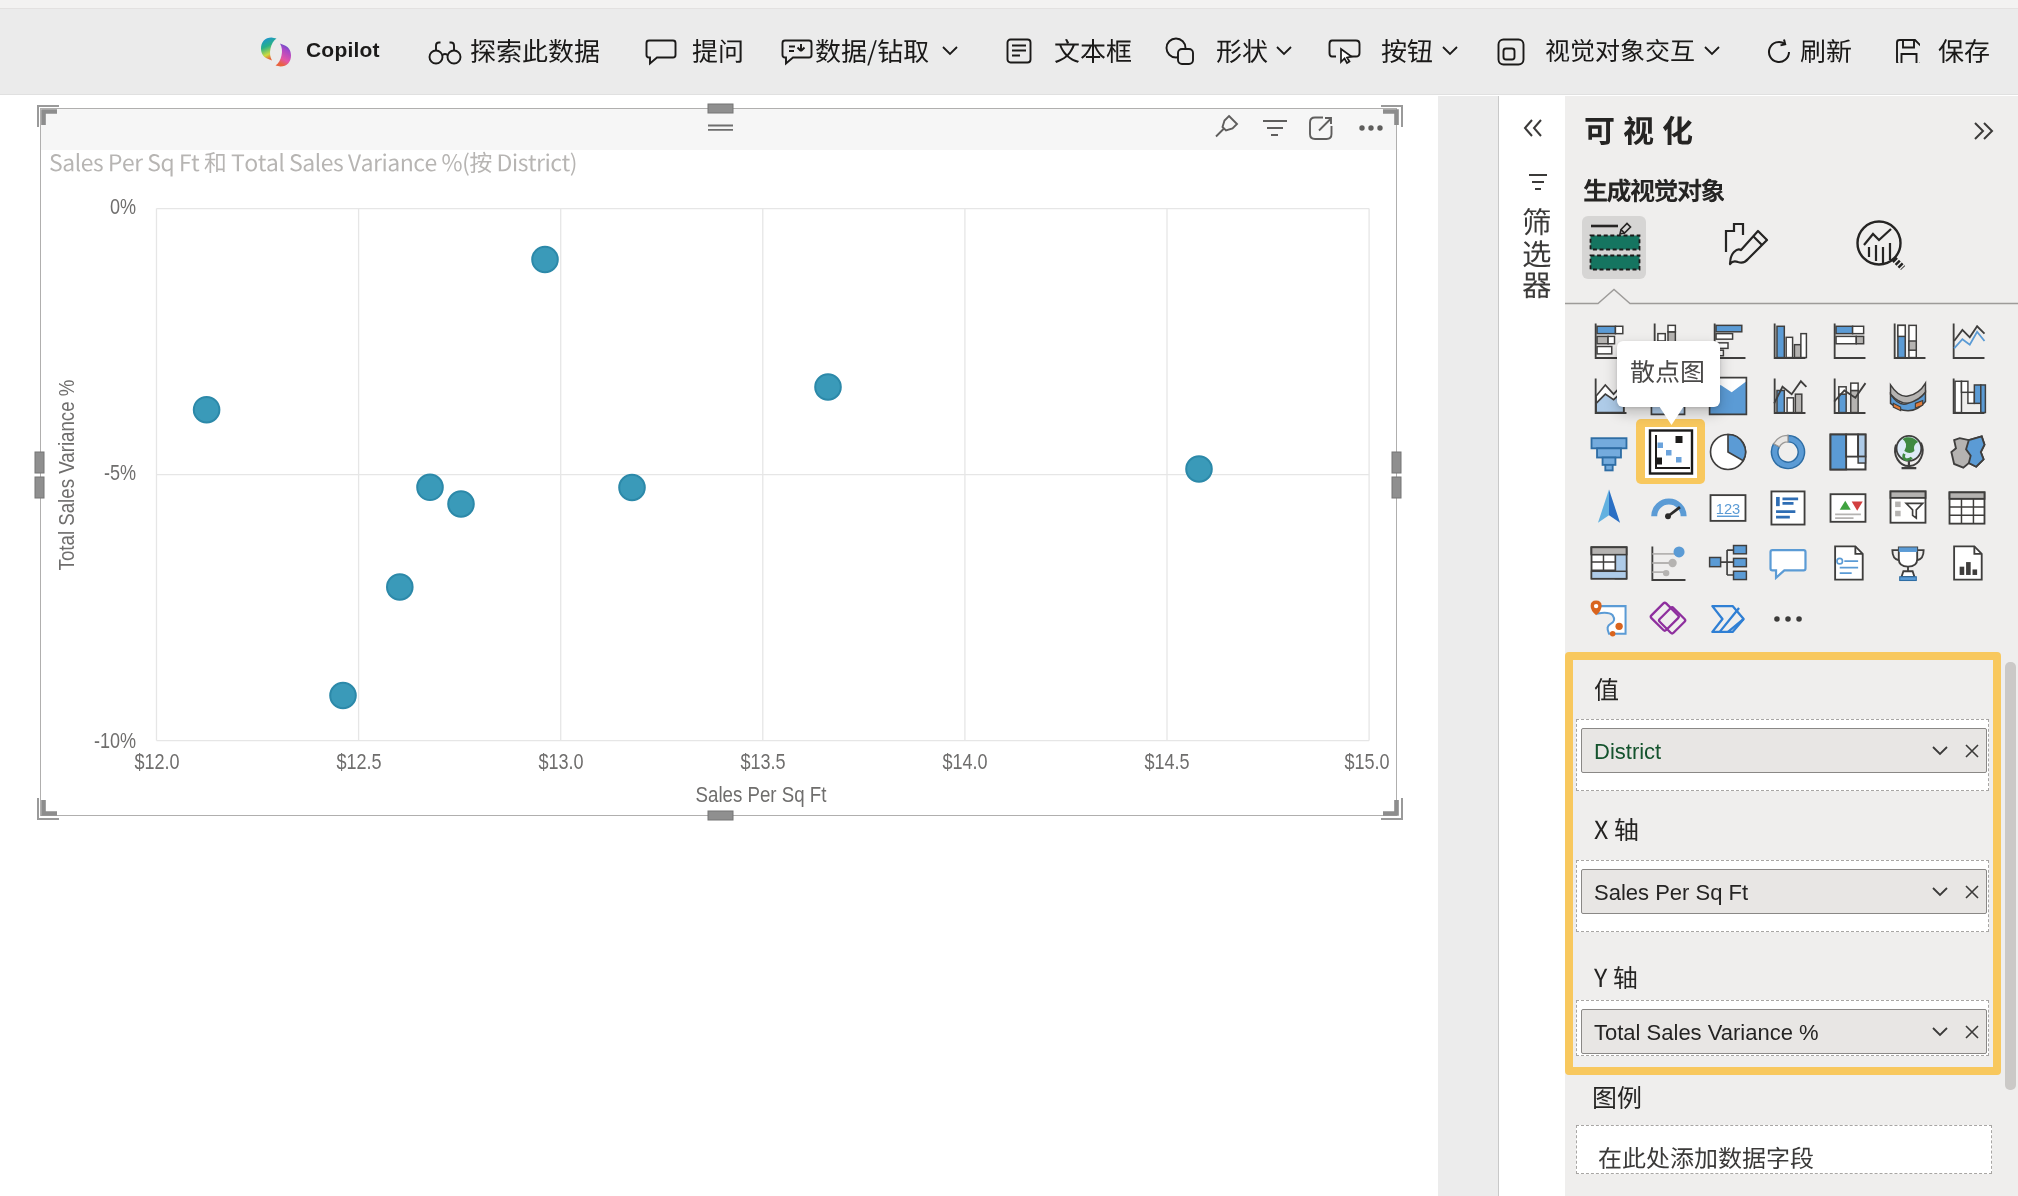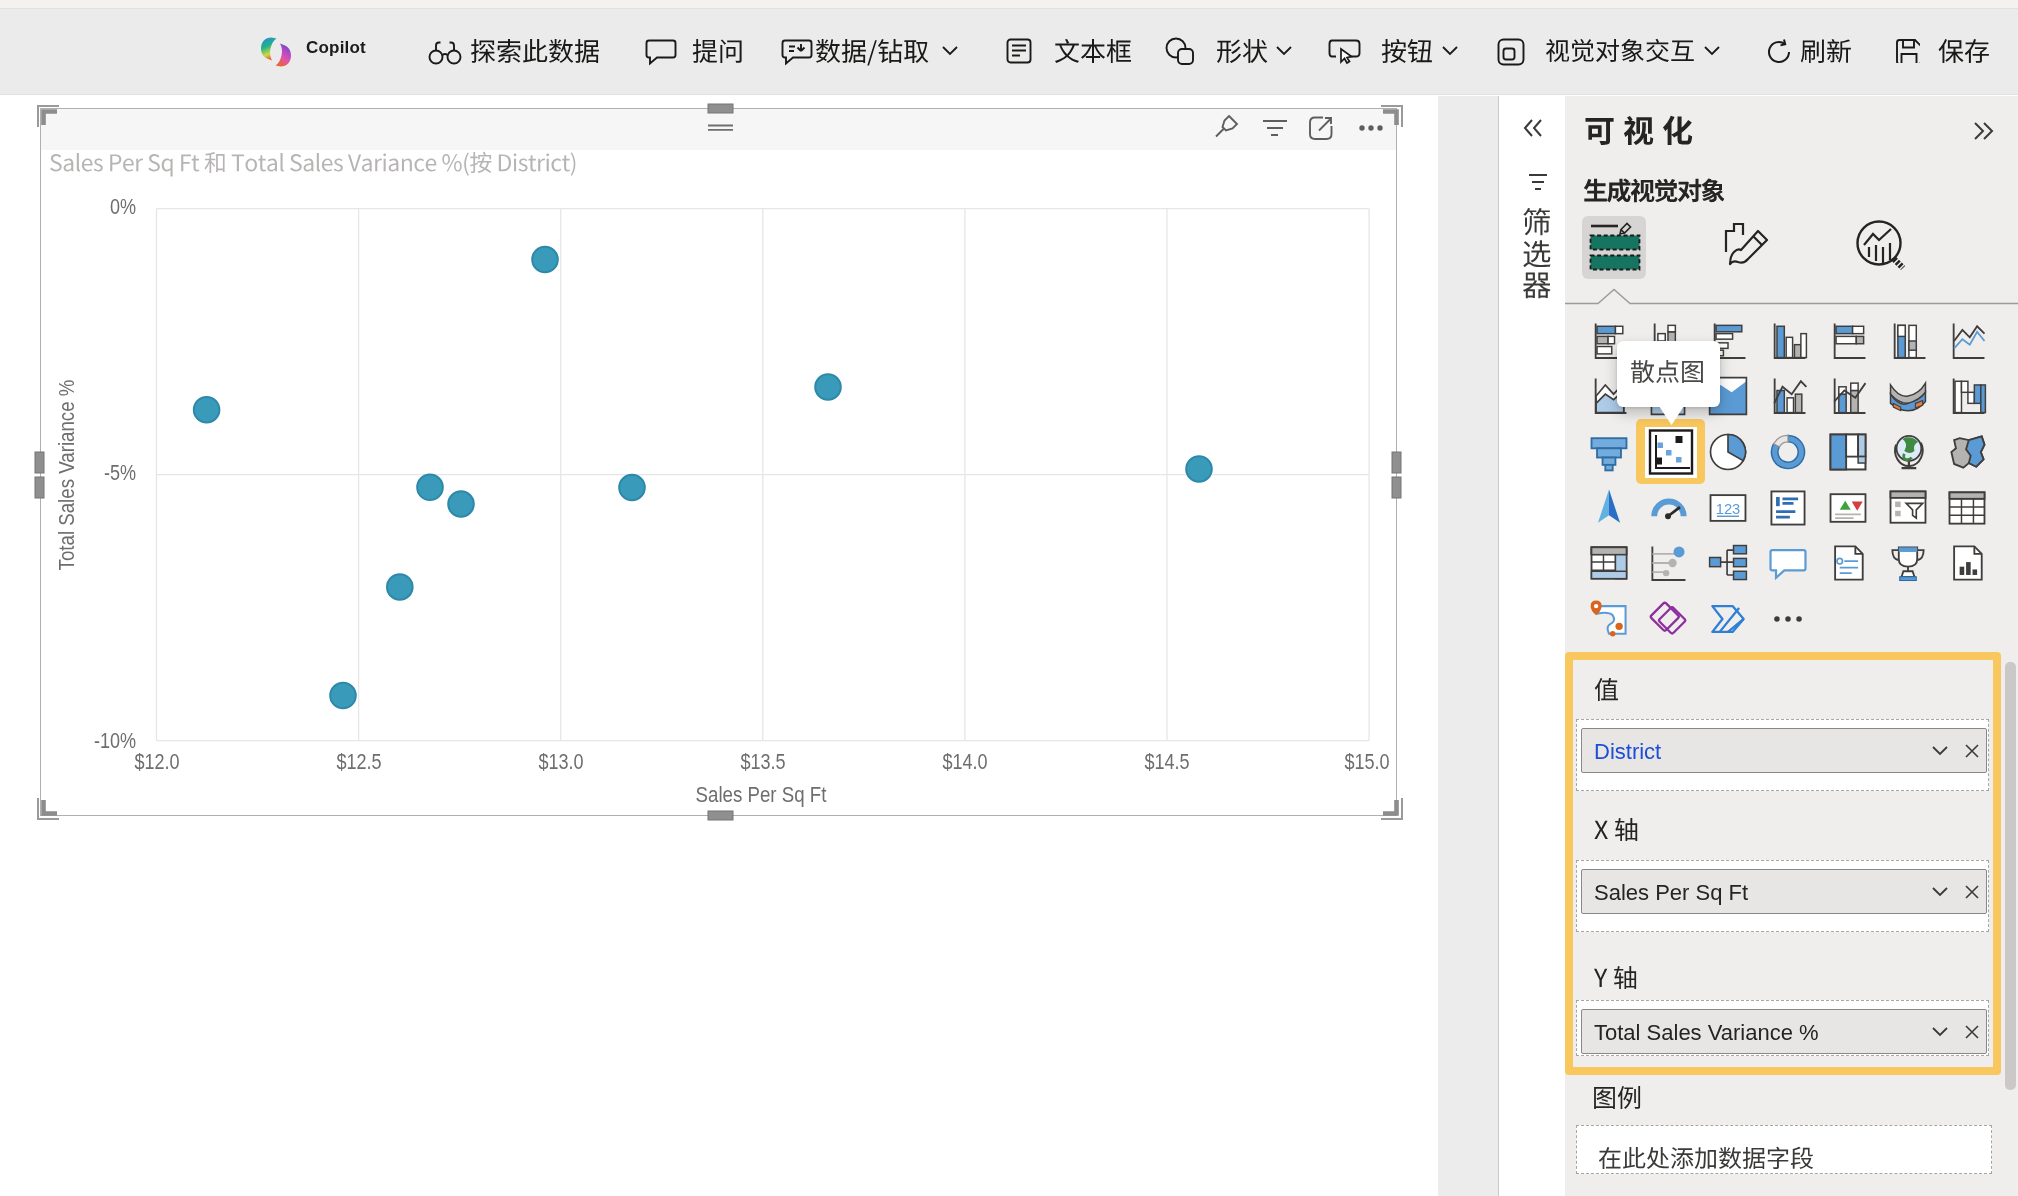--- a/index.html
+++ b/index.html
@@ -20,21 +20,21 @@
 <linearGradient id="cg2" x1="1" y1="0" x2="0.6" y2="1">
 <stop offset="0" stop-color="#2a50c6"></stop>
           <stop offset="0.35" stop-color="#a648c8"></stop>
           <stop offset="0.75" stop-color="#e255a8"></stop>
           <stop offset="1" stop-color="#e8633f"></stop>
 </linearGradient>
 </defs>
 <path fill="url(#cg1)" d="M12.5,2.5 C6,2.5 2,7 2,13.5 C2,18.5 4.5,22 8,23.5 L13,25.5 C11,22 10.5,18 11.5,13.5 C12.5,9 14.5,5.5 17.5,3.5 Z"></path>
 <path fill="url(#cg2)" d="M21.5,31.5 C28,31.5 32,27 32,20.5 C32,15.5 29.5,12 26,10.5 L21,8.5 C23,12 23.5,16 22.5,20.5 C21.5,25 19.5,28.5 16.5,30.5 Z"></path>
 </svg>
-<div class="abs" style="left:306px;top:38px;font-size:17px;color:#1b1a19;font-weight:600;letter-spacing:.2px">Copilot</div>
+<div class="abs" style="left:306px;top:38px;font-size:21px;color:#1b1a19;font-weight:600;letter-spacing:.2px">Copilot</div>
 <svg class="abs" style="left:427px;top:38px" width="36" height="28" viewBox="0 0 36 28">
 <circle cx="9" cy="19" r="6.5" fill="none" stroke="#1b1a19" stroke-width="1.9"></circle>
       <circle cx="27" cy="19" r="6.5" fill="none" stroke="#1b1a19" stroke-width="1.9"></circle>
 <path d="M9,12.5 L9,7.5 Q9,4.5 12,4.5 L13.5,4.5 M27,12.5 L27,7.5 Q27,4.5 24,4.5 L22.5,4.5" fill="none" stroke="#1b1a19" stroke-width="1.9"></path>
 <path d="M15.5,17 Q18,15 20.5,17" fill="none" stroke="#1b1a19" stroke-width="1.9"></path>
     </svg>
 <svg style="position:absolute;left:470.0px;top:38.0px;" width="130" height="34" viewBox="0 0 130 34">
       <path fill="#1b1a19" d="M9.5 2.5V7.2H11.2V4.2H22.4V7.1H24.1V2.5ZM14 5.9C12.9 7.8 11.1 9.6 9.2 10.8C9.6 11.2 10.3 11.9 10.6 12.2C12.5 10.8 14.5 8.6 15.8 6.4ZM17.6 6.7C19.4 8.3 21.5 10.6 22.5 12.1L24 10.9C23 9.5 20.8 7.3 19 5.7ZM15.8 10.9V13.8H9.3V15.5H14.6C13.1 18.3 10.6 20.7 7.9 21.9C8.3 22.2 8.8 22.9 9.1 23.4C11.8 22 14.2 19.5 15.8 16.6V24.8H17.7V16.6C19.2 19.3 21.5 21.9 23.8 23.3C24.1 22.8 24.7 22.2 25.1 21.8C22.8 20.5 20.3 18.1 18.8 15.5H24.4V13.8H17.7V10.9ZM4.3 1V6.3H1.3V8.1H4.3V13.7L1 14.8L1.6 16.7L4.3 15.7V22.6C4.3 23 4.2 23.1 3.9 23.1C3.6 23.1 2.7 23.1 1.6 23.1C1.9 23.6 2.1 24.3 2.2 24.8C3.7 24.8 4.7 24.8 5.3 24.5C5.9 24.2 6.2 23.6 6.2 22.6V15L8.9 14L8.5 12.2L6.2 13V8.1H8.7V6.3H6.2V1Z M42.5 20.2C44.7 21.4 47.5 23.2 48.8 24.4L50.4 23.2C48.9 22 46.1 20.3 43.9 19.2ZM33.5 19.3C32.1 20.7 29.7 22.2 27.6 23.2C28 23.5 28.8 24.1 29.1 24.5C31.1 23.4 33.6 21.7 35.3 20ZM31 14.6C31.5 14.4 32.2 14.3 36.9 14C34.8 15 33 15.8 32.2 16.1C30.7 16.7 29.5 17.1 28.7 17.2C28.8 17.7 29.1 18.6 29.2 18.9C29.8 18.7 30.9 18.6 38.5 18.1V22.6C38.5 22.9 38.4 23 37.9 23C37.5 23.1 36.1 23.1 34.5 23C34.8 23.6 35.1 24.3 35.2 24.8C37.1 24.8 38.5 24.8 39.3 24.5C40.1 24.2 40.4 23.7 40.4 22.7V18L46.7 17.6C47.4 18.3 48 19 48.5 19.6L50 18.6C48.9 17.1 46.5 15 44.7 13.5L43.3 14.4C44 14.9 44.7 15.6 45.4 16.2L34 16.8C37.7 15.5 41.4 13.7 44.9 11.6L43.5 10.4C42.4 11.2 41.1 11.9 39.8 12.5L34 12.9C35.8 12 37.6 10.9 39.3 9.8L38.5 9.2H48.4V12.3H50.3V7.5H40V5H50V3.3H40V1H38V3.3H28V5H38V7.5H27.7V12.3H29.6V9.2H37.3C35.4 10.6 33.1 11.8 32.4 12.2C31.7 12.6 31 12.8 30.5 12.9C30.7 13.3 31 14.2 31 14.6Z M53.1 22.5 53.5 24.6C56.8 24 61.5 23.1 65.9 22.3L65.8 20.3L62.1 21V10.9H65.8V9.1H62.1V1H60.1V21.4L57.2 21.9V6.3H55.2V22.2ZM67.1 1V20.5C67.1 23.4 67.8 24.1 70.2 24.1C70.7 24.1 73.6 24.1 74.2 24.1C76.5 24.1 77 22.6 77.2 18.5C76.7 18.3 75.9 18 75.4 17.6C75.2 21.3 75.1 22.2 74 22.2C73.4 22.2 70.9 22.2 70.4 22.2C69.3 22.2 69.2 22 69.2 20.6V12.5C71.7 11.3 74.4 9.8 76.4 8.3L74.8 6.7C73.4 7.9 71.3 9.4 69.2 10.5V1Z M89.5 1.5C89 2.5 88.2 4.1 87.6 5L88.8 5.6C89.5 4.8 90.4 3.5 91.2 2.3ZM80.3 2.3C81 3.4 81.7 4.8 81.9 5.7L83.4 5C83.1 4.1 82.4 2.7 81.7 1.7ZM88.7 16.1C88.1 17.5 87.2 18.6 86.2 19.6C85.3 19.1 84.2 18.6 83.3 18.2C83.6 17.6 84.1 16.9 84.4 16.1ZM80.9 18.9C82.1 19.4 83.6 20 84.9 20.7C83.2 21.9 81.2 22.8 79.1 23.2C79.4 23.6 79.8 24.3 80 24.8C82.4 24.1 84.6 23.1 86.5 21.6C87.3 22.1 88.1 22.6 88.7 23L90 21.8C89.4 21.3 88.6 20.9 87.8 20.4C89.1 18.9 90.2 17.1 90.9 14.8L89.8 14.4L89.5 14.5H85.2L85.8 13.1L84.1 12.8C83.9 13.3 83.6 13.9 83.4 14.5H79.8V16.1H82.5C82 17.2 81.4 18.1 80.9 18.9ZM84.7 1V5.9H79.3V7.5H84.1C82.8 9.2 80.8 10.8 79 11.6C79.4 11.9 79.8 12.6 80.1 13.1C81.7 12.2 83.4 10.7 84.7 9.2V12.4H86.5V8.8C87.8 9.8 89.3 11 90 11.6L91.1 10.2C90.5 9.7 88.2 8.3 86.9 7.5H91.8V5.9H86.5V1ZM94.4 1.2C93.7 5.8 92.5 10.2 90.5 12.9C90.9 13.2 91.7 13.8 92 14.1C92.7 13.2 93.2 12 93.8 10.7C94.3 13.3 95.1 15.7 96 17.7C94.6 20.2 92.6 22.1 89.7 23.5C90.1 23.8 90.6 24.6 90.8 25C93.5 23.6 95.5 21.8 97 19.5C98.3 21.7 99.9 23.5 101.9 24.7C102.3 24.2 102.8 23.6 103.3 23.2C101.1 22 99.4 20.1 98 17.7C99.4 15.1 100.3 11.8 100.9 7.9H102.6V6.1H95.2C95.6 4.6 95.9 3.1 96.1 1.5ZM99 7.9C98.6 10.9 98 13.5 97.1 15.7C96.1 13.4 95.3 10.7 94.8 7.9Z M116.6 16.7V25H118.3V23.9H126.3V24.9H128.1V16.7H123.1V13.5H128.9V11.8H123.1V8.9H128V2.2H114.3V10C114.3 14.2 114 19.8 111.3 23.8C111.8 24 112.6 24.6 112.9 24.9C115.1 21.8 115.8 17.3 116.1 13.5H121.2V16.7ZM116.2 3.9H126.1V7.2H116.2ZM116.2 8.9H121.2V11.8H116.1L116.2 10ZM118.3 22.3V18.4H126.3V22.3ZM108.3 1.1V6.3H105.1V8.1H108.3V13.8C107 14.2 105.7 14.6 104.8 14.8L105.3 16.8L108.3 15.8V22.5C108.3 22.9 108.2 23 107.9 23C107.6 23 106.6 23 105.5 23C105.7 23.5 106 24.3 106 24.8C107.6 24.8 108.7 24.7 109.3 24.4C109.9 24.1 110.2 23.6 110.2 22.5V15.2L113.2 14.2L112.9 12.4L110.2 13.3V8.1H113.1V6.3H110.2V1.1Z"></path>
     </svg>
 <svg class="abs" style="left:645px;top:38px" width="32" height="28" viewBox="0 0 32 28">
@@ -472,21 +472,21 @@
 </svg>
 <svg style="position:absolute;left:1630.0px;top:359.0px;" width="75" height="32" viewBox="0 0 75 32">
       <path fill="#4a4948" d="M8.9 1.2V4H5.7V1.2H3.9V4H1.4V5.6H3.9V8.6H1V10.2H13.2V8.6H10.6V5.6H13.2V4H10.6V1.2ZM5.7 5.6H8.9V8.6H5.7ZM4.5 16.6H10V18.3H4.5ZM4.5 15.1V13.3H10V15.1ZM2.8 11.9V24H4.5V19.8H10V22C10 22.3 9.9 22.4 9.6 22.4C9.3 22.4 8.3 22.4 7.3 22.4C7.5 22.8 7.8 23.5 7.8 23.9C9.3 23.9 10.4 23.9 11 23.7C11.6 23.4 11.8 22.9 11.8 22.1V11.9ZM16.2 7.4H20.5C20.1 10.5 19.4 13.2 18.4 15.5C17.4 13.2 16.7 10.5 16.2 7.6ZM15.7 1C15.1 5.2 14 9.4 12.2 12C12.6 12.4 13.3 13.2 13.5 13.6C14.1 12.7 14.7 11.6 15.2 10.5C15.7 13 16.4 15.4 17.4 17.4C16.1 19.5 14.3 21.2 11.9 22.4C12.2 22.8 12.8 23.6 13 24.1C15.2 22.8 17 21.2 18.3 19.2C19.5 21.2 21 22.9 22.9 24C23.2 23.5 23.8 22.8 24.2 22.4C22.2 21.4 20.6 19.6 19.4 17.5C20.9 14.8 21.8 11.4 22.4 7.4H24V5.6H16.7C17.1 4.2 17.4 2.8 17.6 1.3Z M30.9 10.4H44V14.8H30.9ZM33.5 18.8C33.8 20.4 34 22.5 34 23.8L35.9 23.5C35.9 22.3 35.6 20.2 35.3 18.6ZM38.7 18.8C39.4 20.4 40.1 22.5 40.4 23.7L42.2 23.2C42 22 41.2 20 40.4 18.4ZM43.8 18.6C45 20.2 46.4 22.4 47 23.8L48.8 23.1C48.2 21.7 46.7 19.6 45.5 18ZM29.4 18.1C28.6 20 27.4 22 26.1 23.1L27.8 24C29.1 22.6 30.4 20.6 31.2 18.6ZM29.1 8.6V16.6H45.9V8.6H38.2V5.4H47.8V3.6H38.2V1H36.4V8.6Z M59.4 15C61.4 15.4 63.9 16.3 65.3 17L66.1 15.8C64.7 15.1 62.2 14.3 60.2 13.9ZM56.9 18.2C60.3 18.6 64.7 19.6 67 20.5L67.9 19.1C65.5 18.3 61.1 17.3 57.8 16.9ZM52.1 2.1V24H53.9V22.9H71V24H72.9V2.1ZM53.9 21.3V3.8H71V21.3ZM60.4 4.3C59.1 6.3 57 8.3 54.8 9.6C55.2 9.8 55.9 10.4 56.1 10.7C56.9 10.2 57.6 9.6 58.4 8.9C59.2 9.7 60.1 10.5 61.1 11.1C59 12.1 56.6 12.9 54.4 13.3C54.7 13.7 55.1 14.4 55.2 14.9C57.7 14.3 60.3 13.4 62.7 12.1C64.8 13.2 67.2 14.1 69.5 14.6C69.8 14.1 70.2 13.5 70.6 13.2C68.4 12.8 66.2 12.1 64.2 11.2C66.1 10 67.7 8.5 68.7 6.8L67.7 6.2L67.4 6.3H60.9C61.3 5.8 61.6 5.3 61.9 4.8ZM59.5 7.9 59.6 7.8H66.1C65.2 8.7 64 9.6 62.6 10.4C61.4 9.6 60.3 8.8 59.5 7.9Z"></path>
     </svg>
 <div class="abs" style="left:1565px;top:652px;width:436px;height:423px;border:8px solid #f8c85e;border-radius:4px"></div>
 <svg style="position:absolute;left:1594.0px;top:677.0px;" width="25" height="32" viewBox="0 0 25 32">
       <path fill="#252423" d="M15 1C14.9 1.8 14.8 2.6 14.7 3.6H8.2V5.2H14.4C14.2 6.1 14.1 6.9 13.9 7.5H9.6V21.6H7.2V23.3H24V21.6H21.7V7.5H15.6C15.8 6.9 16 6.1 16.2 5.2H23.2V3.6H16.5L17 1.1ZM11.2 21.6V19.6H20V21.6ZM11.2 12.5H20V14.7H11.2ZM11.2 11.1V9H20V11.1ZM11.2 16H20V18.2H11.2ZM6.6 1C5.3 4.8 3.1 8.5 0.8 11C1.1 11.4 1.7 12.4 1.9 12.8C2.6 12 3.3 11.1 4 10.1V24H5.7V7.3C6.7 5.5 7.6 3.5 8.3 1.6Z"></path>
     </svg>
     <div class="abs" style="left:1576px;top:719px;width:413px;height:72px;background:#fff;border:1.6px dashed #a8a6a4"></div>
     <div class="abs" style="left:1581px;top:728px;width:406px;height:45px;background:#e8e6e4;border:1px solid #8a8886;border-radius:2px"></div>
-    <div class="abs" style="left:1594px;top:739px;font-size:22px;color:#1d4ed8">District</div>
+    <div class="abs" style="left:1594px;top:739px;font-size:22px;color:#14532d">District</div>
     <svg class="abs" style="left:1930px;top:744px" width="20" height="14" viewBox="0 0 20 14">
       <path d="M3,3 L10,10 L17,3" fill="none" stroke="#3b3a39" stroke-width="1.8"></path>
     </svg>
     <svg class="abs" style="left:1964px;top:743px" width="16" height="16" viewBox="0 0 16 16">
       <path d="M2,2 L14,14 M14,2 L2,14" fill="none" stroke="#3b3a39" stroke-width="1.6"></path>
     </svg>
 <svg style="position:absolute;left:1594.0px;top:816.5px;" width="45" height="32" viewBox="0 0 45 32">
       <path fill="#252423" d="M0.4 22H2.9L5.5 17.1C6 16.1 6.5 15.2 7 14.1H7.1C7.7 15.2 8.2 16.1 8.7 17.1L11.4 22H13.9L8.6 12.7L13.6 3.7H11.1L8.7 8.3C8.2 9.2 7.9 10 7.4 11H7.3C6.7 10 6.3 9.2 5.8 8.3L3.3 3.7H0.8L5.8 12.5Z M33.2 15.1H36.5V20.9H33.2ZM33.2 13.4V8H36.5V13.4ZM41.4 15.1V20.9H38.2V15.1ZM41.4 13.4H38.2V8H41.4ZM36.4 1V6.3H31.5V24H33.2V22.6H41.4V23.9H43.2V6.3H38.3V1ZM22 13.7C22.2 13.5 23 13.3 23.9 13.3H26.3V16.9L21 17.8L21.4 19.6L26.3 18.7V23.9H28V18.4L30.6 17.8L30.5 16.2L28 16.6V13.3H30.4V11.6H28V7.8H26.3V11.6H23.7C24.4 9.9 25.2 7.8 25.8 5.6H30.4V3.9H26.2C26.4 3.1 26.6 2.2 26.8 1.4L24.9 1C24.8 1.9 24.6 2.9 24.4 3.9H21.2V5.6H24C23.5 7.7 22.9 9.4 22.7 10C22.2 11.1 21.9 11.9 21.4 12C21.7 12.5 21.9 13.3 22 13.7Z"></path>
     </svg>
     <div class="abs" style="left:1576px;top:860px;width:413px;height:72px;background:#fff;border:1.6px dashed #a8a6a4"></div>

